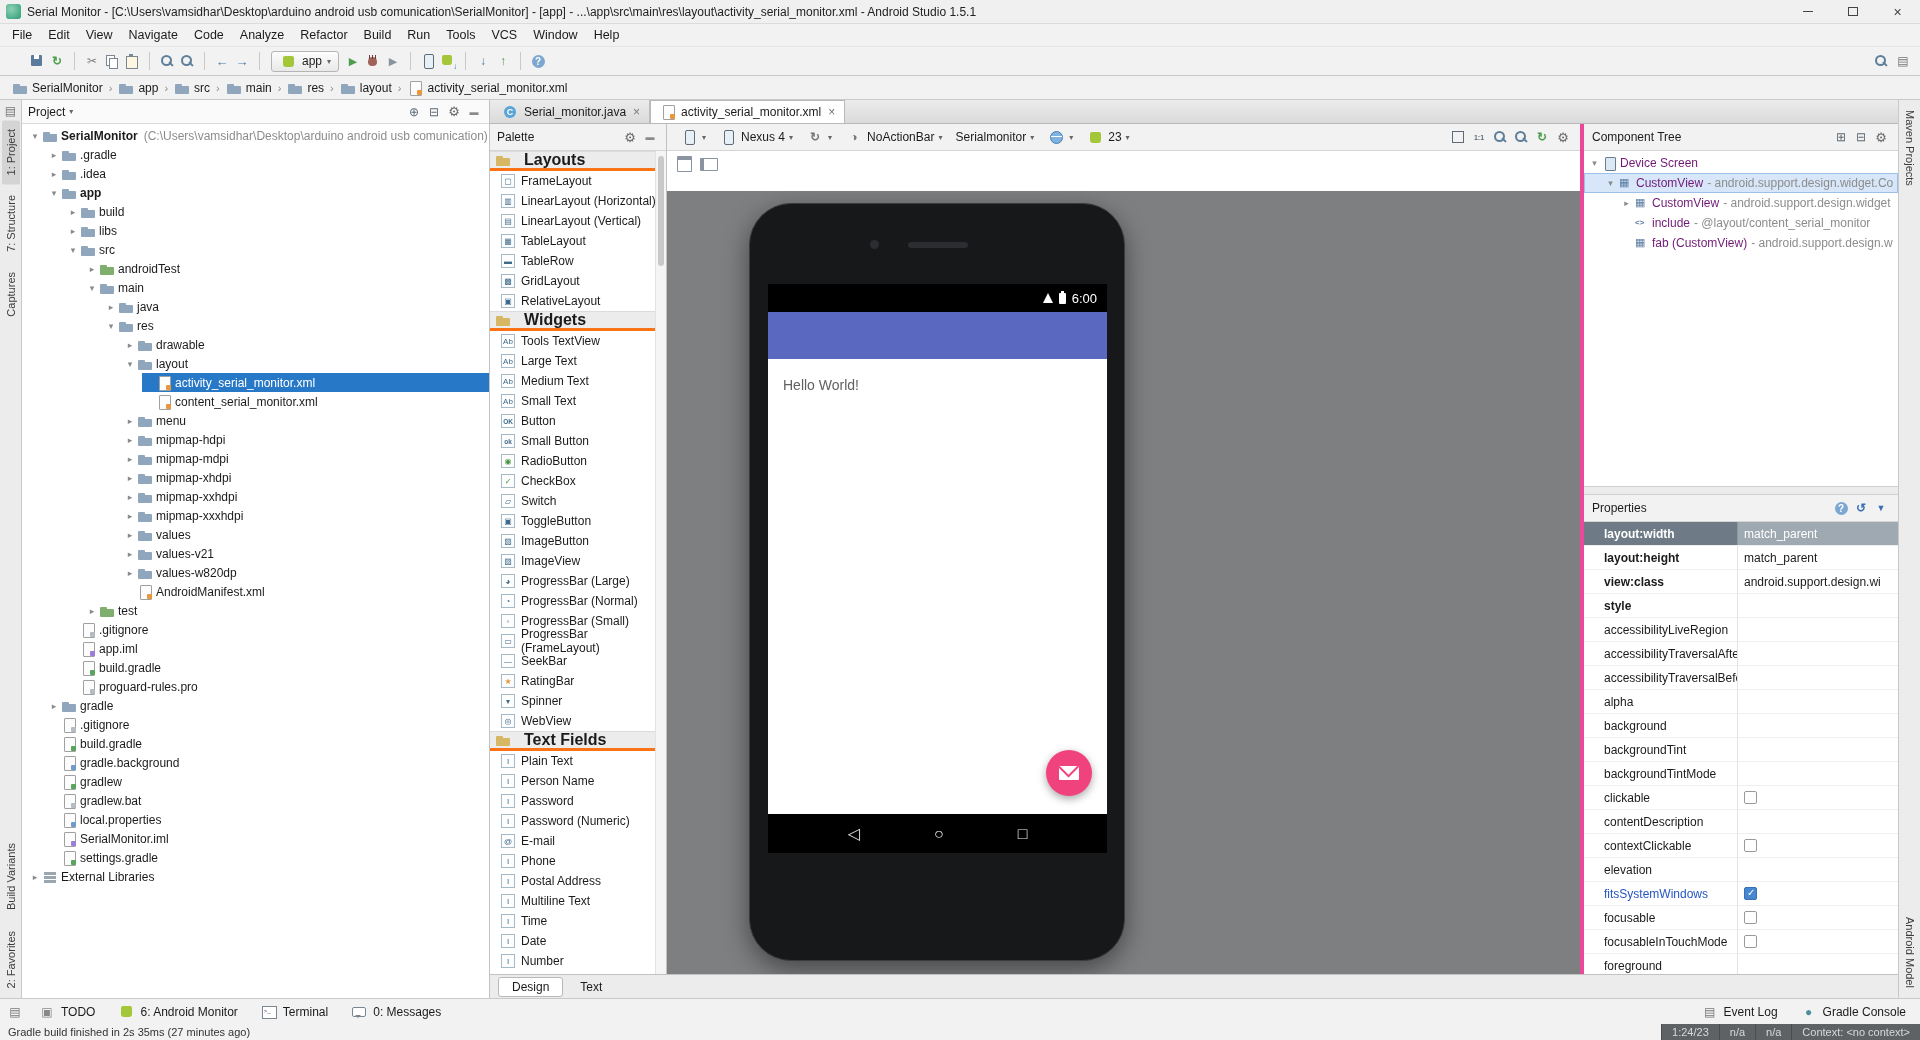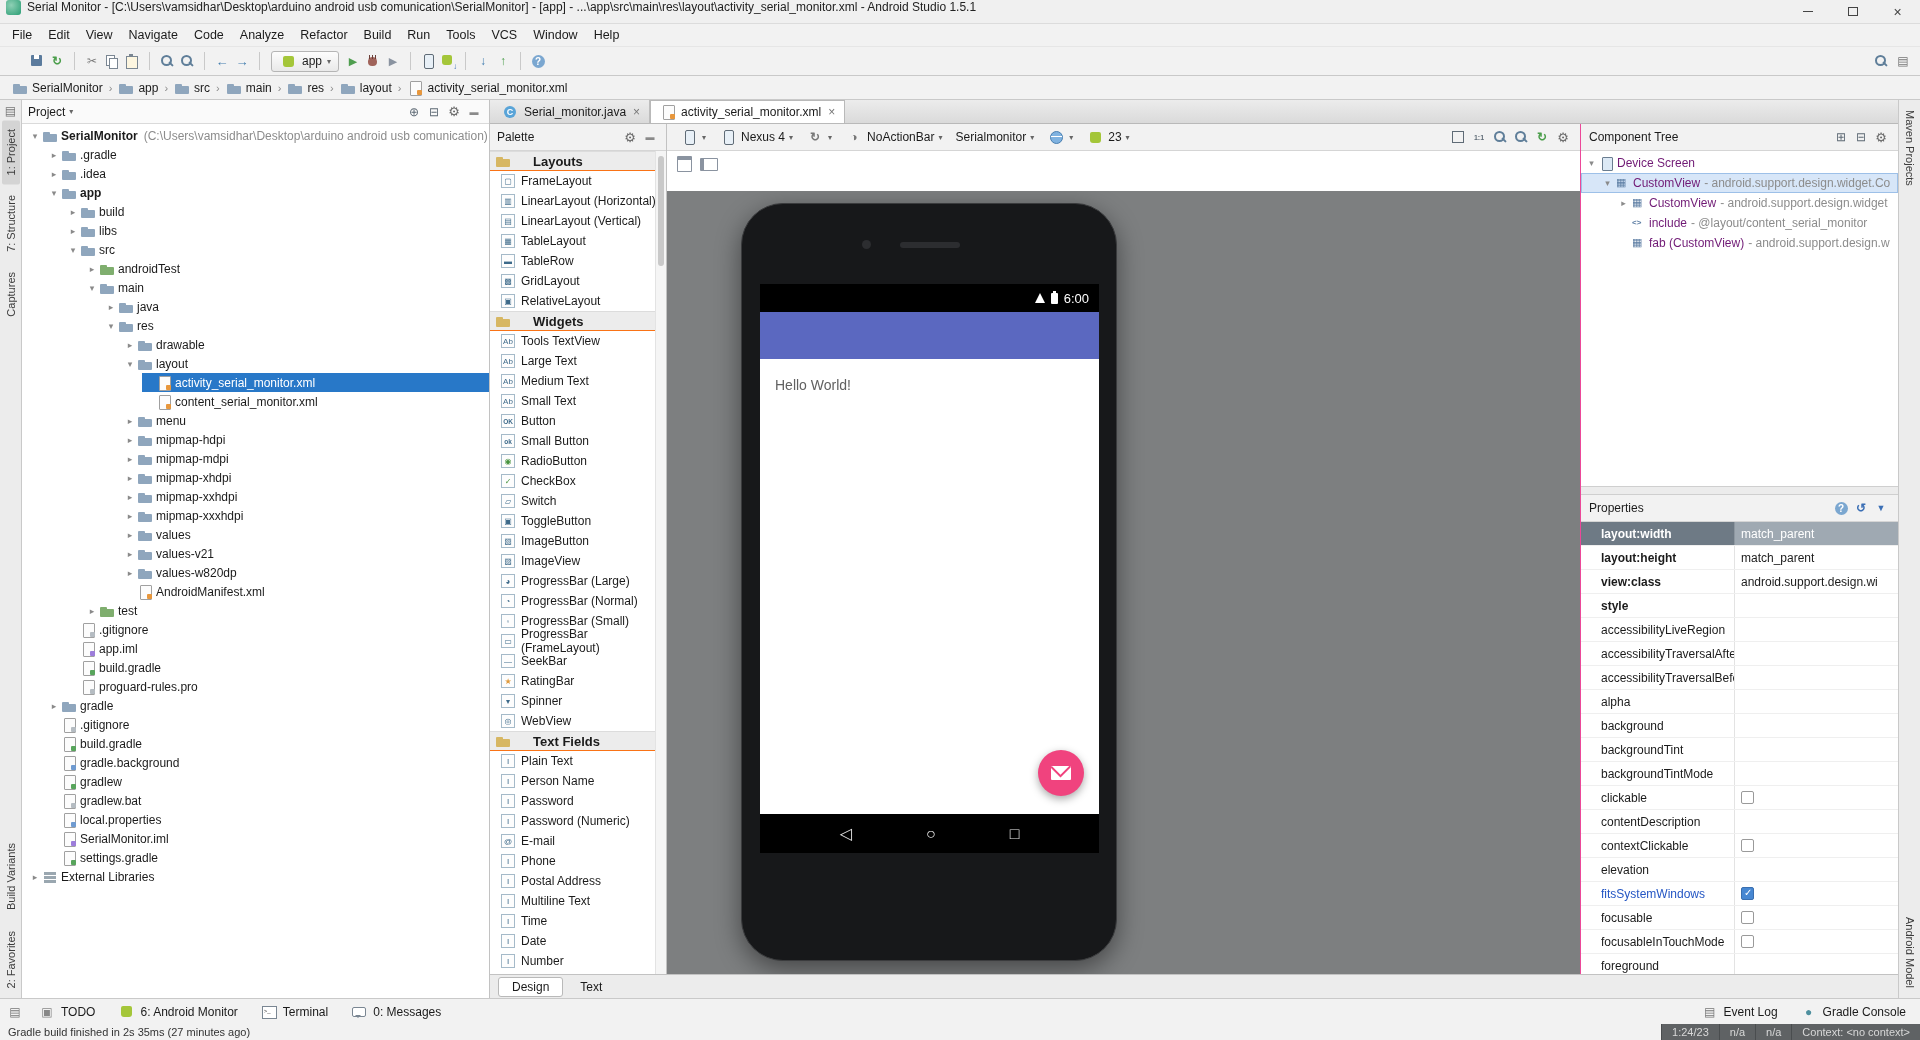--- a/index.html
+++ b/index.html
@@ -1,21 +1,21 @@
 <!DOCTYPE html>
 <html><head>
 <meta charset="utf-8">
 <style>
 *{box-sizing:border-box;margin:0;padding:0}
 html,body{width:1920px;height:1040px;overflow:hidden}
 body{font-family:"Liberation Sans",sans-serif;font-size:12px;color:#1b1b1b;background:#f2f2f2}
 .window{width:100%;height:100%;display:flex;flex-direction:column}
 
 
-.titlebar{height:24px;flex:none;display:flex;align-items:flex-start;gap:6px;background:#f0f0f0;border-bottom:1px solid #dcdcdc;padding-left:6px}
+.titlebar{height:24px;flex:none;display:flex;align-items:center;gap:6px;background:#f0f0f0;border-bottom:1px solid #dcdcdc;padding-left:6px}
 .as-logo{width:15px;height:15px;border-radius:3px;background:radial-gradient(circle at 35% 35%,#8ed0b5,#2a9d74);flex:none}
 .title-text{font-size:12px;color:#222;white-space:nowrap;overflow:hidden}
 .win-controls{margin-left:auto;display:flex;height:100%;flex:none}
 .win-btn{width:45px;display:flex;align-items:center;justify-content:center;color:#444}
 .wb-min{width:10px;height:1px;background:#444}
 .wb-max{width:10px;height:9px;border:1px solid #444}
 .wb-close{font-size:14px;line-height:1}
 
 
 .menubar{height:22px;flex:none;display:flex;align-items:center;background:#f2f2f2;padding-left:4px}
@@ -123,56 +123,56 @@
 .tabbar{height:24px;flex:none;background:linear-gradient(#ececec,#dadada);border-bottom:1px solid #b9b9b9;display:flex;align-items:flex-end;padding-left:2px}
 .etab{height:23px;display:flex;align-items:center;gap:5px;padding:0 9px;font-size:12px;border-right:1px solid #bdbdbd;cursor:pointer}
 .etab.active{background:#fff;border:1px solid #b9b9b9;border-bottom:none}
 .etab .close{color:#777;font-size:12px;margin-left:2px}
 .editor-body{flex:1;display:flex;min-height:0}
 
 
 .palette{width:177px;flex:none;background:#fff;border-right:1px solid #c2c2c2;display:flex;flex-direction:column;position:relative;min-height:0}
 .palette-header{height:27px;flex:none;background:#f2f2f2;border-bottom:1px solid #d5d5d5;display:flex;align-items:center;padding:0 7px;font-size:12px}
 .pal-list{flex:1;overflow:hidden}
-.pal-section{height:20px;background:#ececec;border-top:1px solid #dcdcdc;border-bottom:1px solid #f97316;display:flex;align-items:center;gap:22px;padding:0 5px;font-weight:bold;font-size:13px;cursor:pointer}
+.pal-section{height:20px;background:#ececec;border-top:1px solid #dcdcdc;border-bottom:3px solid #f97316;display:flex;align-items:center;gap:13px;padding:0 5px;font-weight:bold;font-size:16px;cursor:pointer}
 .pal-item{height:20px;display:flex;align-items:center;gap:6px;padding-left:11px;font-size:12px;cursor:pointer}
 .pi{width:14px;height:14px;border:1px solid #a5bac9;background:#fdfdfd;font-size:8px;display:flex;align-items:center;justify-content:center;color:#3d6a8a;flex:none}
 .pi-ratingbar-icon{color:#e09b3d}
 .pi-radiobutton-icon,.pi-checkbox-icon{color:#48943f}
 .pi-button-icon,.pi-small-button-icon{font-size:6.5px;font-weight:bold}
 .pal-scroll{position:absolute;right:0;top:27px;bottom:0;width:11px;background:#f5f5f5;border-left:1px solid #e3e3e3}
 .pal-thumb{position:absolute;left:2px;right:2px;top:5px;height:110px;background:#c9c9c9;border-radius:4px}
 
 
 .design{flex:1;display:flex;flex-direction:column;min-width:0}
 .design-toolbar{height:27px;flex:none;background:#f2f2f2;border-bottom:1px solid #d5d5d5;display:flex;align-items:center;justify-content:space-between;padding:0 8px}
 .dt-left,.dt-right{display:flex;align-items:center;gap:3px}
 .dt-widget{display:flex;align-items:center;gap:4px;padding:2px 5px;border-radius:3px;font-size:12px;cursor:pointer}
 .design-subbar{height:40px;flex:none;background:#fff;display:flex;align-items:flex-start;padding:5px 8px;gap:7px}
 .canvas{flex:1;background:#7d7f80;position:relative;overflow:hidden}
 
 
-.phone{position:absolute;left:74px;top:12px;width:376px;height:758px;background:#17181a;border:1px solid #3a3b3d;border-radius:42px;box-shadow:0 8px 26px rgba(0,0,0,.45)}
+.phone{position:absolute;left:82px;top:12px;width:376px;height:758px;background:#17181a;border:1px solid #3a3b3d;border-radius:42px;box-shadow:0 8px 26px rgba(0,0,0,.45)}
 .speaker{position:absolute;left:158px;top:38px;width:60px;height:6px;border-radius:3px;background:#2c2d30}
 .cam{position:absolute;left:120px;top:36px;width:9px;height:9px;border-radius:50%;background:#2c2d30}
 .screen{position:absolute;left:18px;top:80px;width:339px;height:569px;background:#fff;display:flex;flex-direction:column}
 .scr-status{height:28px;flex:none;background:#000;color:#fff;display:flex;align-items:center;justify-content:flex-end;gap:6px;padding:0 10px;font-size:13px}
 .wifi{width:0;height:0;border-left:5px solid transparent;border-right:5px solid transparent;border-bottom:10px solid #fff}
 .batt{width:7px;height:11px;background:#fff;border-radius:1px;position:relative}
 .batt::before{content:"";position:absolute;top:-2px;left:2px;width:3px;height:2px;background:#fff}
 .scr-appbar{height:47px;flex:none;background:#5b68c0}
 .scr-content{flex:1;position:relative}
 .hello{position:absolute;left:15px;top:18px;font-size:14px;color:#616161}
 .fab{position:absolute;right:15px;bottom:18px;width:46px;height:46px;border-radius:50%;background:#f0437e;box-shadow:0 3px 8px rgba(0,0,0,.35);display:flex;align-items:center;justify-content:center}
 .envelope{width:20px;height:14px;background:#fff;border-radius:1px;position:relative;overflow:hidden}
 .envelope::before{content:"";position:absolute;top:-9px;left:1px;width:13px;height:13px;transform:rotate(45deg);border:2px solid #f0437e;background:#fff}
 .scr-nav{height:39px;flex:none;background:#000;display:flex;align-items:center;justify-content:center;gap:74px;color:#e4e4e4;font-size:16px}
 
 
-.right-panels{width:318px;flex:none;background:#fff;border-left:1px solid #ec4899;display:flex;flex-direction:column;min-height:0}
+.right-panels{width:318px;flex:none;background:#fff;border-left:4px solid #ec4899;display:flex;flex-direction:column;min-height:0}
 .rp-header{height:27px;flex:none;background:#f2f2f2;border-bottom:1px solid #d5d5d5;display:flex;align-items:center;padding:0 8px;font-size:12px}
 .ct-body{height:335px;flex:none;overflow:hidden;padding-top:2px}
 .ct-row{height:20px;display:flex;align-items:center;white-space:nowrap;overflow:hidden;font-size:12px;cursor:pointer}
 .ct-row .arrow{width:13px;text-align:center;color:#8a8a8a;font-size:9px;flex:none}
 .ct-row.sel{background:#d7e6f8;outline:1px solid #9dc0e8;outline-offset:-1px}
 .cti{width:16px;height:14px;position:relative;flex:none;margin-right:3px}
 .cti.device-screen-icon::before{content:"";position:absolute;left:4px;top:1px;width:9px;height:12px;border:1px solid #6a7d90;background:#dce9f5;border-radius:1px}
 .cti.viewgroup-icon::before{content:"▦";position:absolute;left:2px;top:0;font-size:11px;color:#5c7da3}
 .cti.include-icon::before{content:"<>";position:absolute;left:2px;top:2px;font-size:8px;font-weight:bold;color:#5c7da3}
 .ct-name{color:#701a75}

